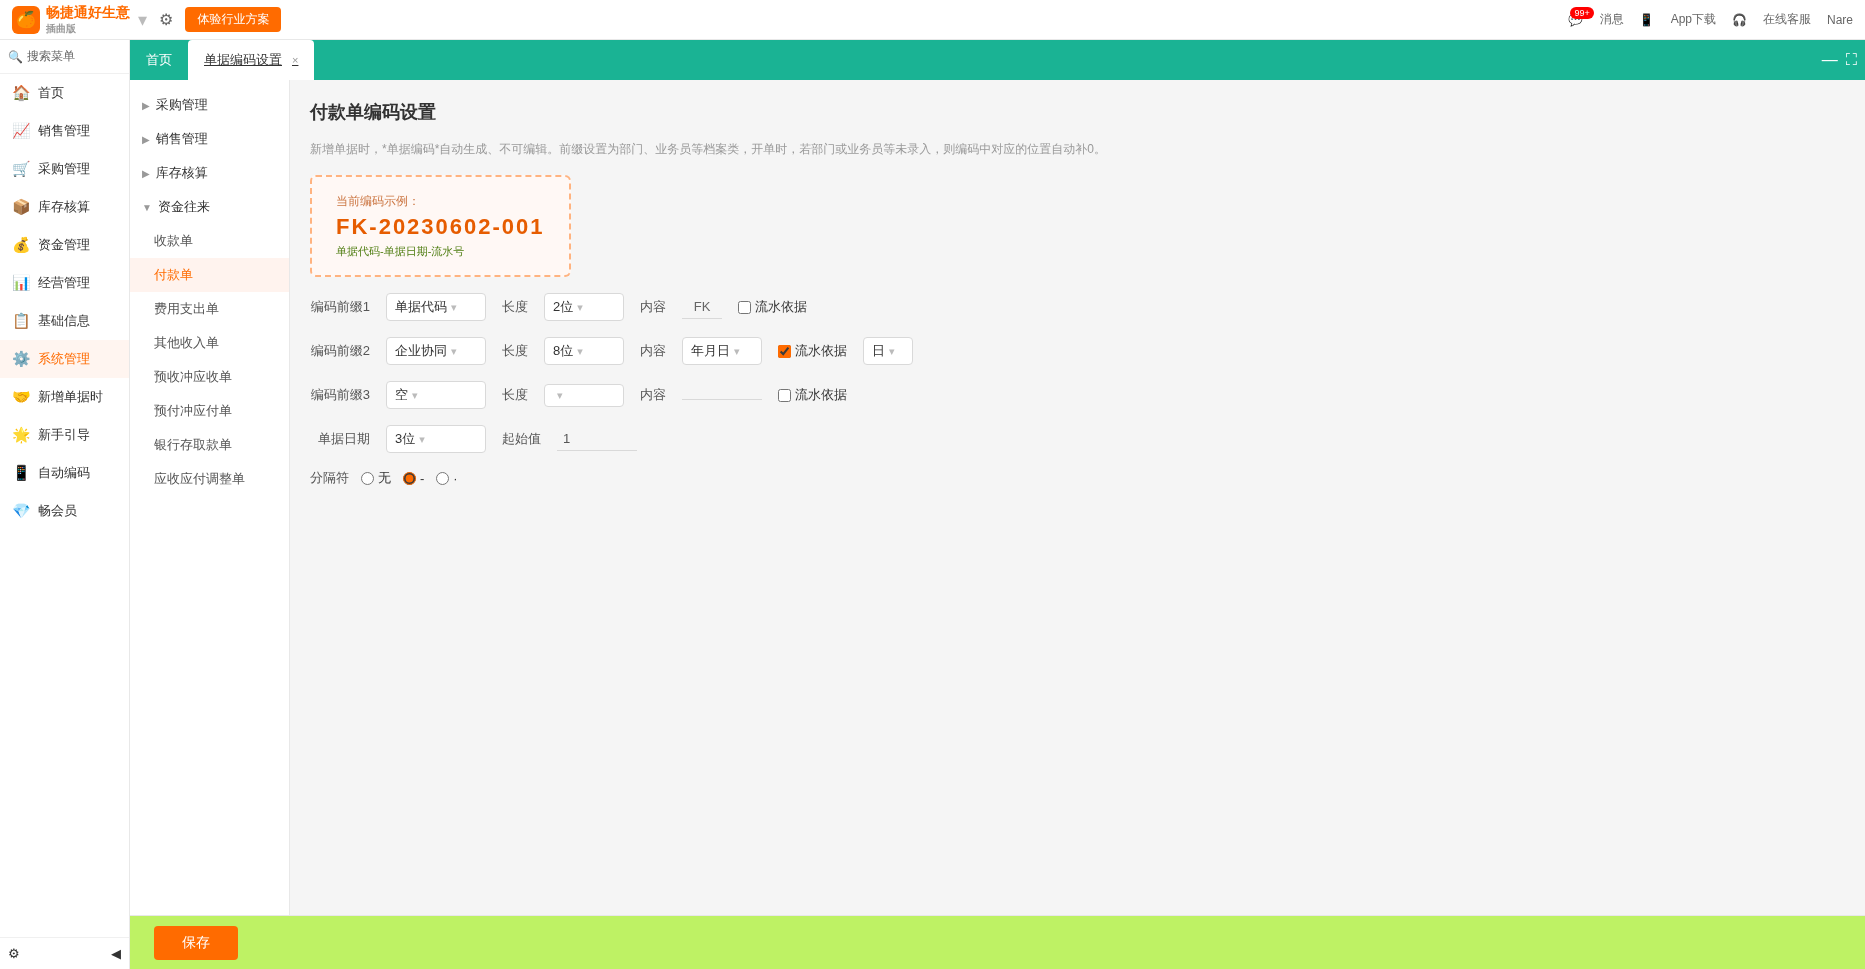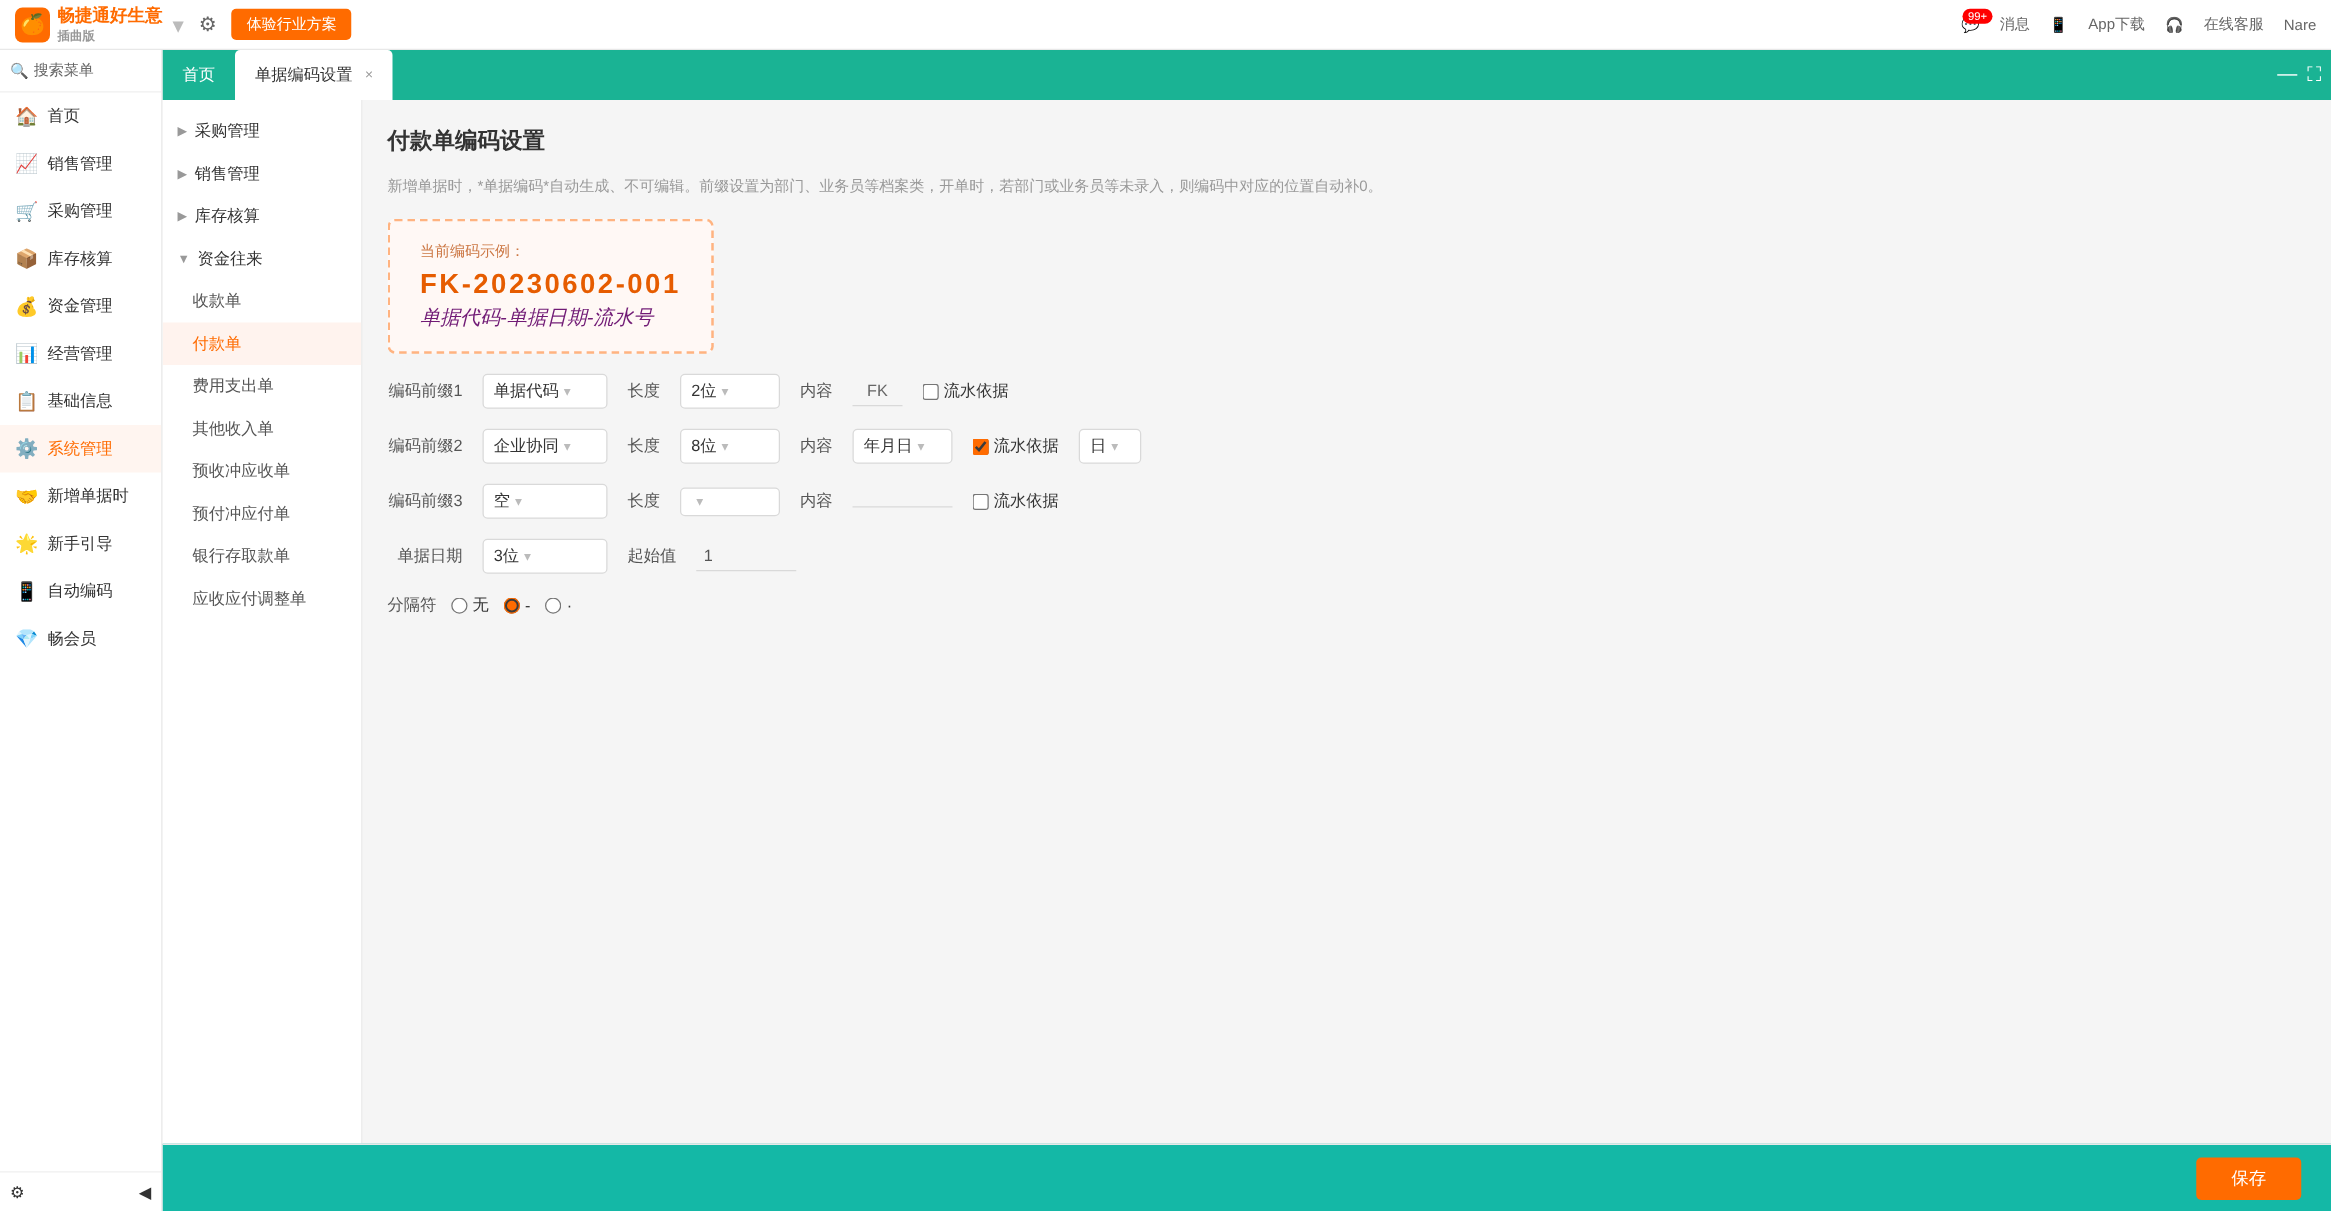--- a/index.html
+++ b/index.html
@@ -30,21 +30,21 @@
     .sidebar-item.active { color: #ff6b00; background: #fff5f0; }
     .sidebar-icon { font-size: 15px; width: 18px; text-align: center; }
     .sidebar-bottom { border-top: 1px solid #f0f0f0; padding: 8px; display: flex; justify-content: space-between; align-items: center; }
 
     
     .main-content { flex: 1; display: flex; flex-direction: column; overflow: hidden; }
 
     
     .tab-bar { height: 40px; background: #1ab394; display: flex; align-items: center; padding: 0 0; flex-shrink: 0; }
     .tab-item { height: 40px; display: flex; align-items: center; padding: 0 16px; cursor: pointer; font-size: 13px; color: rgba(255,255,255,0.8); gap: 6px; }
-    .tab-item.active { background: #fff; color: #333; border-radius: 4px 4px 0 0; }
+    .tab-item.active { background: #fff; color: #333; border-radius: 4px 4px 0 0; text-decoration: underline; }
     .tab-item.home { color: #fff; }
     .tab-close { font-size: 11px; color: #999; margin-left: 4px; }
     .tab-bar-right { margin-left: auto; display: flex; align-items: center; gap: 8px; padding-right: 8px; }
     .tab-bar-icon { color: #fff; font-size: 16px; cursor: pointer; }
 
     
     .content-area { flex: 1; overflow-y: auto; background: #f5f5f5; display: flex; }
 
     
     .second-sidebar { width: 160px; background: #fff; border-right: 1px solid #e8e8e8; flex-shrink: 0; overflow-y: auto; padding-top: 8px; }
@@ -63,21 +63,21 @@
     .encoding-mode label { display: flex; align-items: center; gap: 4px; cursor: pointer; font-size: 13px; }
     .encoding-mode label input { accent-color: #ff6b00; }
     .section-title { font-size: 13px; color: #666; }
 
     
     .info-text { font-size: 12px; color: #999; margin-bottom: 16px; line-height: 1.6; }
 
     
     .example-box { border: 2px dashed #ffb380; background: #fff8f5; border-radius: 6px; padding: 16px 24px; display: inline-block; margin-bottom: 16px; }
     .example-code { font-size: 22px; font-weight: bold; color: #e65c00; letter-spacing: 2px; }
-    .example-sub { font-size: 16px; color: #701a75; margin-top: 4px; font-style: italic; }
+    .example-sub { font-size: 11px; color: #4d7c0f; margin-top: 4px; }
 
     
     .checkbox-row { display: flex; align-items: center; gap: 6px; margin-bottom: 16px; font-size: 13px; }
     .checkbox-row input { accent-color: #ff6b00; }
 
     
     .form-row { display: flex; align-items: center; gap: 16px; margin-bottom: 16px; flex-wrap: wrap; }
     .form-label { font-size: 13px; color: #555; width: 60px; text-align: right; }
     .form-input-text { border: none; border-bottom: 1px solid #d9d9d9; padding: 4px 6px; font-size: 13px; width: 60px; outline: none; background: transparent; color: #555; }
     .content-label { font-size: 13px; color: #555; }
@@ -86,21 +86,21 @@
     .checkbox-inline input { accent-color: #ff6b00; }
 
     
     .separator-row { display: flex; align-items: center; gap: 12px; margin-bottom: 16px; }
     .separator-label { font-size: 13px; color: #555; }
     .radio-group { display: flex; align-items: center; gap: 12px; }
     .radio-group label { display: flex; align-items: center; gap: 4px; cursor: pointer; font-size: 13px; }
     .radio-group label input { accent-color: #ff6b00; }
 
     
-    .bottom-bar { height: 54px; background: #14b8a6; border-top: 1px solid #e8e8e8; display: flex; align-items: center; justify-content: flex-end; padding: 0 24px; flex-shrink: 0; }
+    .bottom-bar { height: 54px; background: #bef264; border-top: 1px solid #e8e8e8; display: flex; align-items: center; justify-content: flex-start; padding: 0 24px; flex-shrink: 0; }
     .save-btn { background: #ff6b00; color: #fff; border: none; border-radius: 4px; padding: 8px 28px; font-size: 14px; cursor: pointer; }
 
     
     .select-wrapper { display: inline-flex; align-items: center; border: 1px solid #d9d9d9; border-radius: 4px; padding: 4px 8px; background: #fff; gap: 4px; min-width: 100px; cursor: pointer; }
     .select-wrapper .caret { color: #bbb; font-size: 11px; }
   </style>
 </head>
 <body>
 
 <div class="top-bar">

